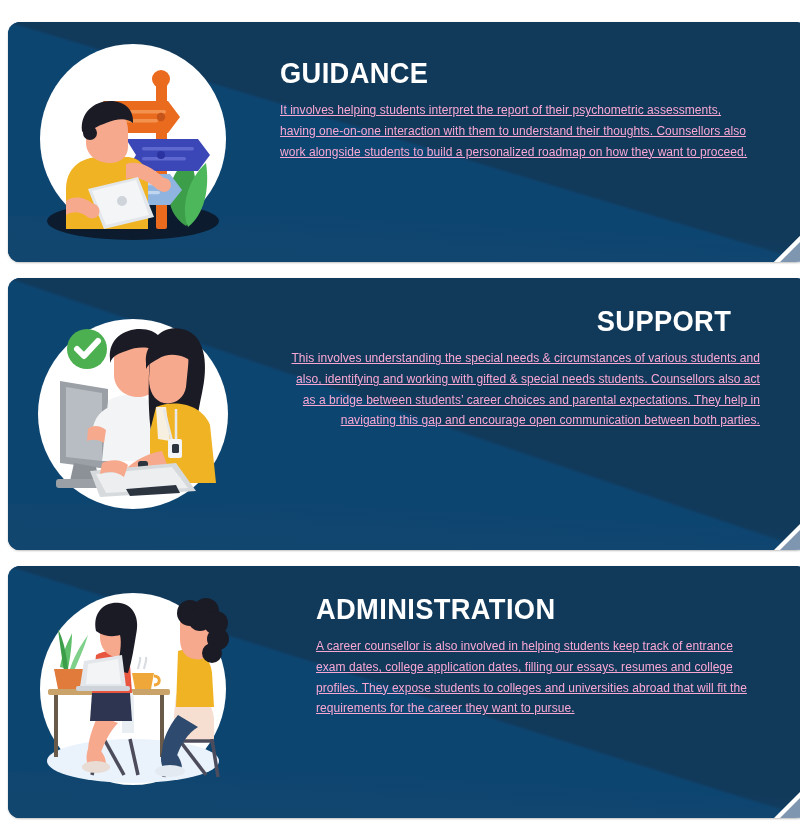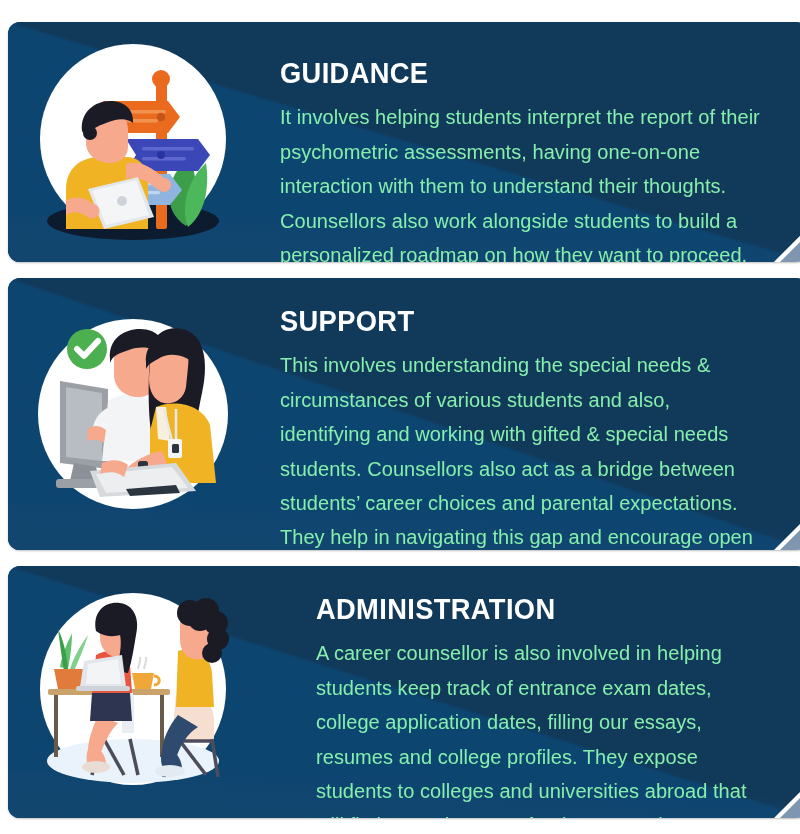--- a/index.html
+++ b/index.html
@@ -83,21 +83,21 @@
   }
   .media svg { display: block; width: 100%; height: 100%; }
 
   
   .copy {
     position: absolute;
     left: 272px;
     right: 48px;
   }
   .card-1 .copy { top: 48px; }
-  .card-2 .copy { top: 298px; }
+  .card-2 .copy { top: 298px; text-align: right; }
   .card-3 .copy { top: 586px; margin-left: 36px; }
   .copy {
     top: auto;
   }
   .card-1 .copy { top: 36px; }
   .card-2 .copy { top: 28px; }
   .card-3 .copy { top: 28px; }
 
   .card-title {
     margin: 0 0 12px 0;
@@ -105,24 +105,25 @@
     font-family: "Liberation Sans", sans-serif;
     font-weight: bold;
     font-size: 29px;
     letter-spacing: 0.4px;
     line-height: 1.05;
     transform: scaleX(0.94);
     transform-origin: left center;
   }
   .card-body {
     margin: 0;
-    color: #86efac;
-    font-size: 20px;
+    color: #f9a8d4;
+    font-size: 12px;
     line-height: 1.72;
     letter-spacing: 0.05px;
+    text-decoration: underline;
   }
 </style>
 </head>
 <body>
 
 <div class="page">
 
   <div class="card card-1">
     <div class="diag-shade"></div>
     <div class="diag-light"></div>

